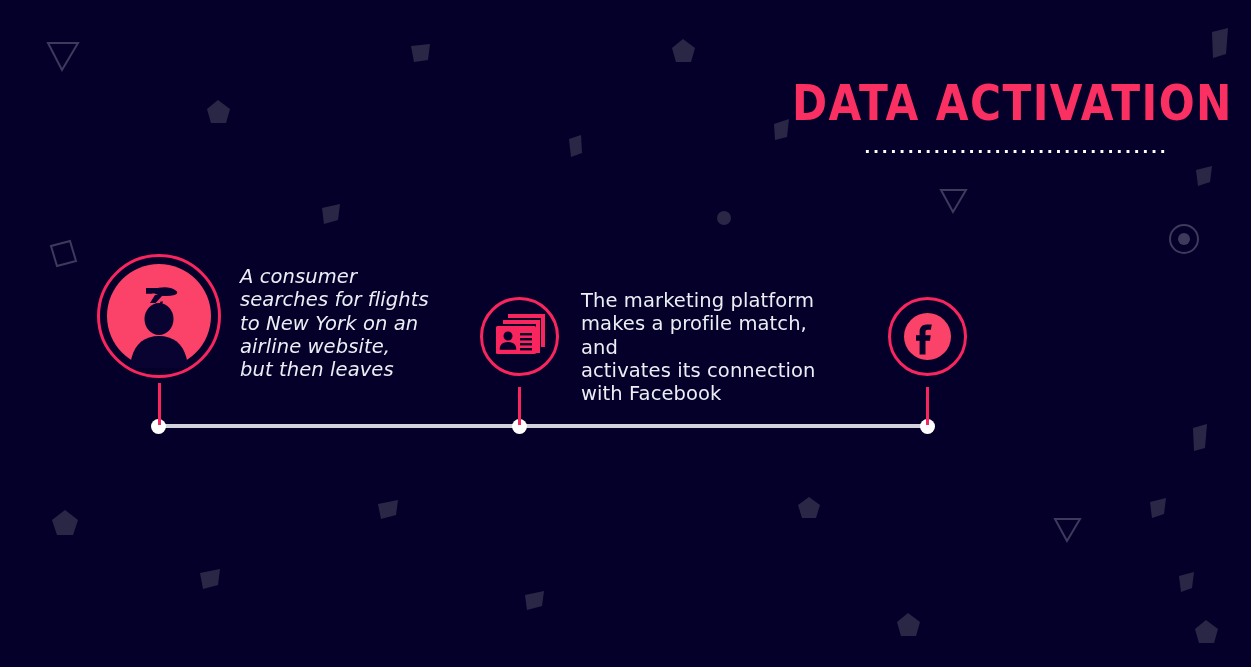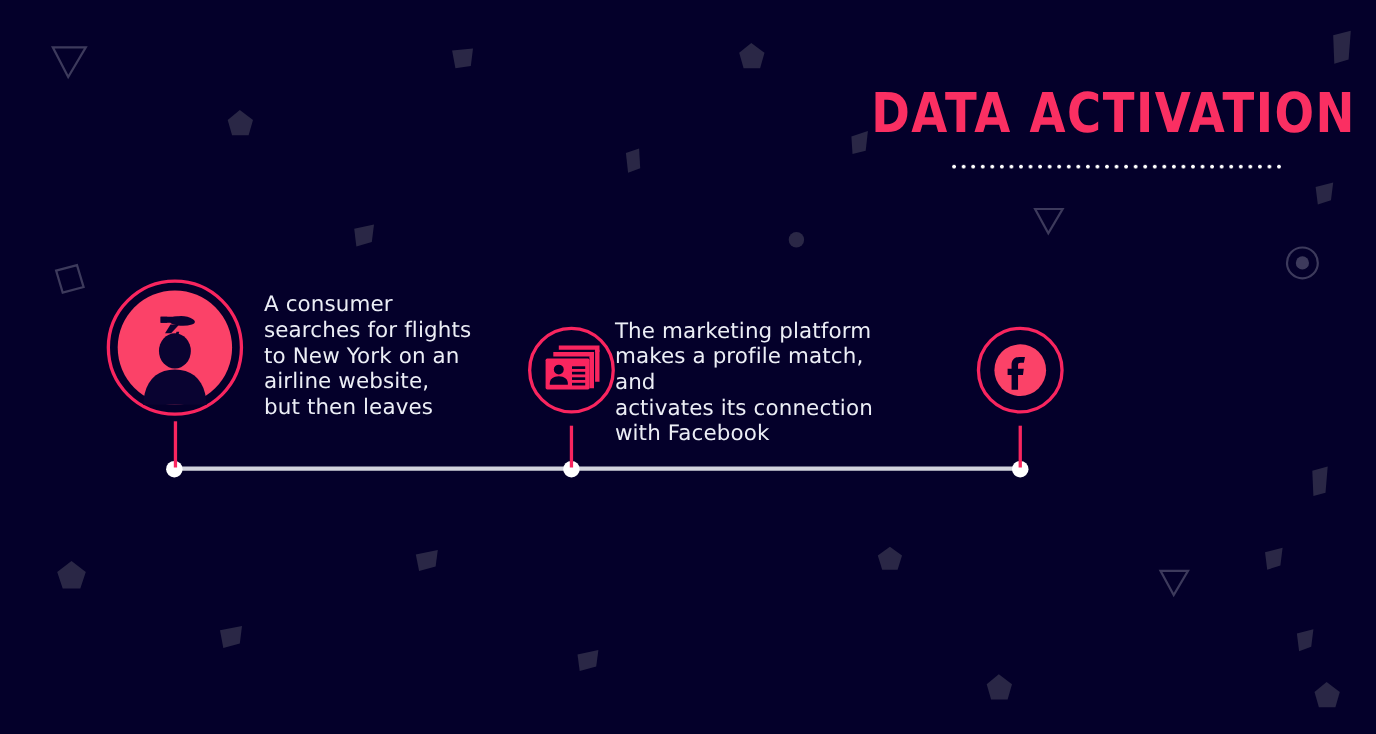--- a/index.html
+++ b/index.html
@@ -165,21 +165,21 @@
         <path d="M46 25.5 c8 -3 17 -3 22 0.5 c3 1.7 3 4 -0.5 5 c-6 1.7 -13 1.4 -19 -1 z"></path>
         <path d="M48 31 l-5 8 h5.5 l7.5 -8z"></path>
         <path d="M53.5 37.5 c0 0 -2 6 -2.5 9 h2.6 c0.6 -3 1.6 -6.4 2.4 -9z"></path>
       </g>
 
       <ellipse cx="52" cy="55" rx="14.5" ry="16" fill="#090331"></ellipse>
 
       <path d="M52 72 c-14 0 -24 7.5 -27.5 22 c-0.8 3.5 -1.3 7 -1.5 10.5 h58 c-0.2 -3.5 -0.7 -7 -1.5 -10.5 C76 79.5 66 72 52 72 z" fill="#090331"></path>
     </svg>
   </div>
-  <div class="step-text" style="left:240px; top:265px; width:200px;">A consumer
+  <div class="step-text" style="left:240px; top:265px; width:200px;font-style:italic;">A consumer
 searches for flights
 to New York on an
 airline website,
 but then leaves</div>
 
   <div class="node" style="left:480px; top:297px; width:79px; height:79px;">
     <div class="ring" style="left:0; top:0; width:79px; height:79px;"></div>
     <svg style="position:absolute; left:8px; top:8px;" width="63" height="63" viewBox="0 0 63 63">
       <g fill="#f9255f">
 
@@ -196,21 +196,21 @@
         <circle cx="20" cy="31" r="4.5"></circle>
         <path d="M20 37 c-5 0 -8.2 2.8 -8.2 6.4 v1.4 h16.4 v-1.4 C28.2 39.8 25 37 20 37z"></path>
 
         <rect x="32" y="28" width="12" height="2.4"></rect>
         <rect x="32" y="33" width="12" height="2.4"></rect>
         <rect x="32" y="38" width="12" height="2.4"></rect>
         <rect x="32" y="43" width="12" height="2.4"></rect>
       </g>
     </svg>
   </div>
-  <div class="step-text" style="left:559px; top:289px; width:265px;">The marketing platform
+  <div class="step-text" style="left:581px; top:289px; width:265px;">The marketing platform
 makes a profile match, and
 activates its connection
 with Facebook</div>
 
   <div class="node" style="left:888px; top:297px; width:79px; height:79px;">
     <div class="ring" style="left:0; top:0; width:79px; height:79px;"></div>
     <div class="disc" style="left:16px; top:16px; width:47px; height:47px;"></div>
     <svg style="position:absolute; left:16px; top:16px;" width="47" height="47" viewBox="0 0 47 47">
       <path d="M27.8 11.5 h-5.1 c-4.3 0 -7.1 2.8 -7.1 7.1 v3.6 h-3.6 v5.6 h3.6 v13.6 h5.9 v-13.6 h4.5 l0.7 -5.6 h-5.2 v-3.1 c0 -1.6 0.5 -2.3 2.2 -2.3 h3.1 z" fill="#04002a"></path>
     </svg>

